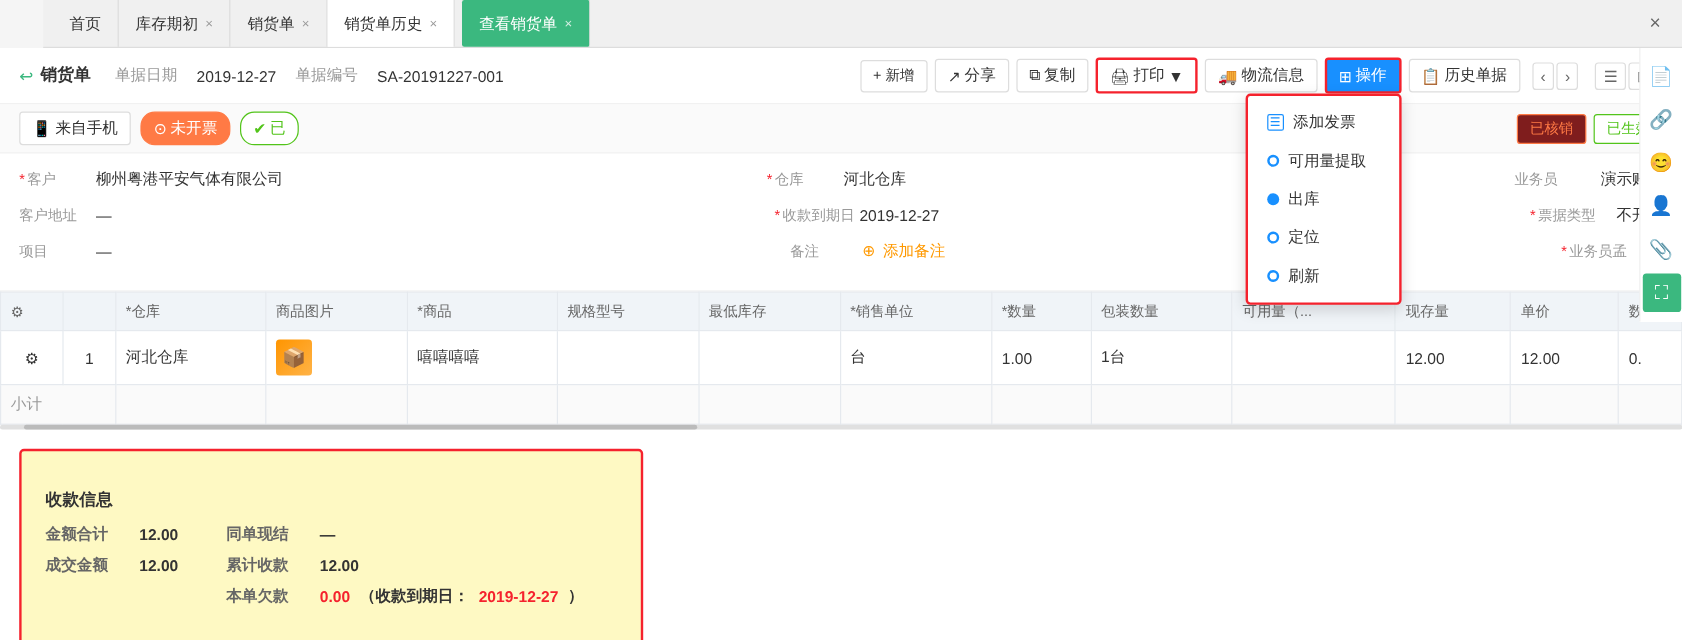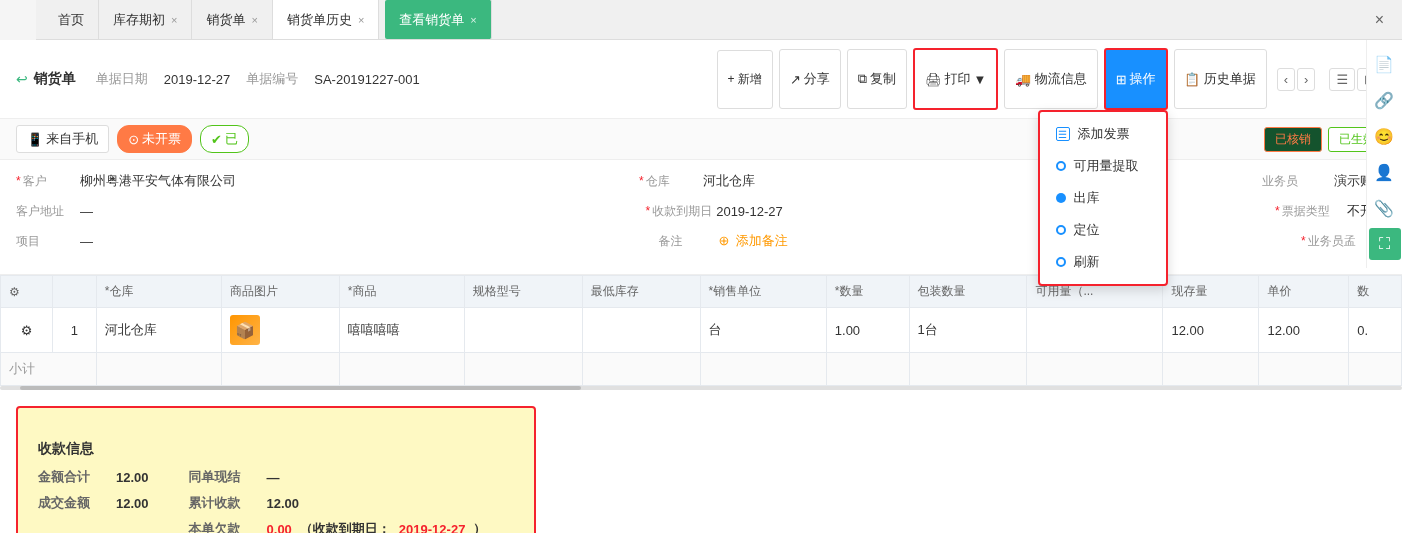--- a/index.html
+++ b/index.html
@@ -26,26 +26,26 @@
     .doc-header {
       display: flex; align-items: center; padding: 8px 16px; border-bottom: 1px solid #eee; background: #fff;
     }
     .doc-icon { color: #3bb87f; margin-right: 6px; font-size: 14px; }
     .doc-title { font-size: 14px; font-weight: bold; margin-right: 20px; color: #333; }
     .doc-meta { display: flex; align-items: center; gap: 16px; color: #666; font-size: 12px; }
     .doc-meta-label { color: #999; }
     .doc-meta-value { color: #333; }
     .header-actions { margin-left: auto; display: flex; align-items: center; gap: 6px; }
     .action-btn {
-      display: flex; align-items: center; gap: 3px; padding: 20px 10px; border: 1px solid #ddd; border-radius: 3px; cursor: pointer; background: #fff; color: #333; font-size: 12px; white-space: nowrap;
+      display: flex; align-items: center; gap: 3px; padding: 4px 10px; border: 1px solid #ddd; border-radius: 3px; cursor: pointer; background: #fff; color: #333; font-size: 12px; white-space: nowrap;
     }
     .action-btn.active-ops { background: #1890ff; color: #fff; border-color: #1890ff; }
     .action-btn.history { border-color: #ddd; }
     .status-badge { padding: 3px 10px; border-radius: 3px; font-size: 12px; border: 1px solid; }
-    .status-badge.sold { background: #14532d; border-color: #ff7a45; color: #ff7a45; }
+    .status-badge.sold { background: #7f1d1d; border-color: #ff7a45; color: #ff7a45; }
     .status-badge.effect { background: #fff; border-color: #52c41a; color: #52c41a; }
     .nav-arrows { display: flex; gap: 2px; margin: 0 4px; }
     .nav-arrow { padding: 3px 6px; border: 1px solid #ddd; border-radius: 3px; cursor: pointer; background: #fff; color: #666; }
     .view-toggle { display: flex; gap: 2px; margin: 0 4px; }
     .view-btn { padding: 3px 6px; border: 1px solid #ddd; border-radius: 3px; cursor: pointer; background: #fff; color: #666; }
 
     
     .action-btn.print-active { border: 2px solid #f5222d; color: #333; }
 
     

